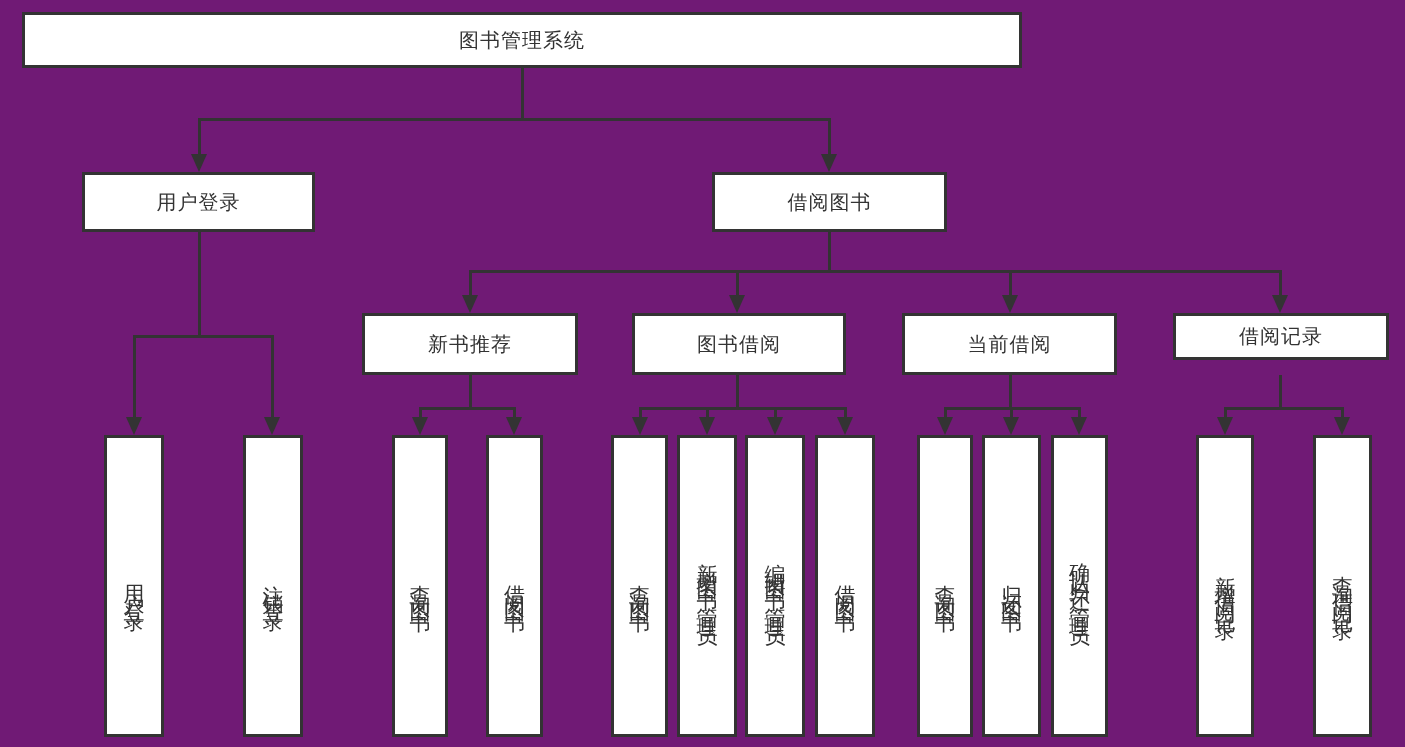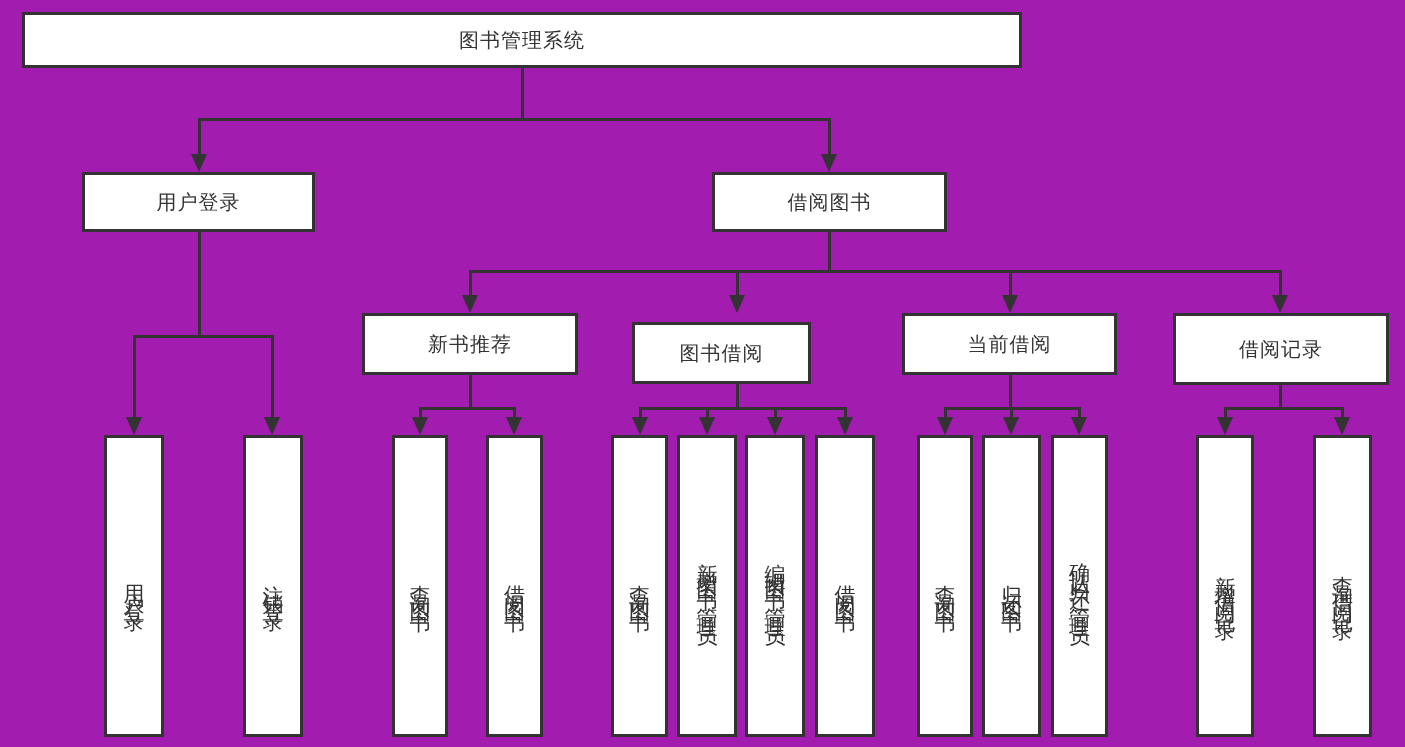--- a/index.html
+++ b/index.html
@@ -1,19 +1,19 @@
 <!DOCTYPE html>
 <html><head>
 <meta charset="utf-8">
 <style>
   html,body{margin:0;padding:0;background:#ffffff;}
   #stage{
     position:relative;
     width:1405px;height:747px;
-    background:#a21caf;
+    background:#701a75;
     font-family:"Liberation Sans","DejaVu Sans",sans-serif;
     overflow:hidden;
   }
   .box{
     position:absolute;
     box-sizing:border-box;
     border:3px solid #333333;
     background:#ffffff;
     display:flex;
     align-items:center;
@@ -126,27 +126,27 @@
   <div class="box" style="left:82px;top:172px;width:233px;height:60px;">
     <span class="hlabel">用户登录</span>
   </div>
   <div class="box" style="left:712px;top:172px;width:235px;height:60px;">
     <span class="hlabel">借阅图书</span>
   </div>
 
   <div class="box" style="left:362px;top:313px;width:216px;height:62px;">
     <span class="hlabel">新书推荐</span>
   </div>
-  <div class="box" style="left:632px;top:322px;width:179px;height:62px;align-items:center;">
+  <div class="box" style="left:632px;top:313px;width:214px;height:62px;align-items:center;">
     <span class="hlabel">图书借阅</span>
   </div>
   <div class="box" style="left:902px;top:313px;width:215px;height:62px;">
     <span class="hlabel">当前借阅</span>
   </div>
-  <div class="box" style="left:1173px;top:313px;width:216px;height:72px;text-align:right;">
+  <div class="box" style="left:1173px;top:313px;width:216px;height:47px;text-align:right;">
     <span class="hlabel">借阅记录</span>
   </div>
 
   <div class="box" style="left:104px;top:435px;width:60px;height:302px;">
     <span class="vlabel">用户登录</span>
   </div>
   <div class="box" style="left:243px;top:435px;width:60px;height:302px;">
     <span class="vlabel">注销登录</span>
   </div>
 

